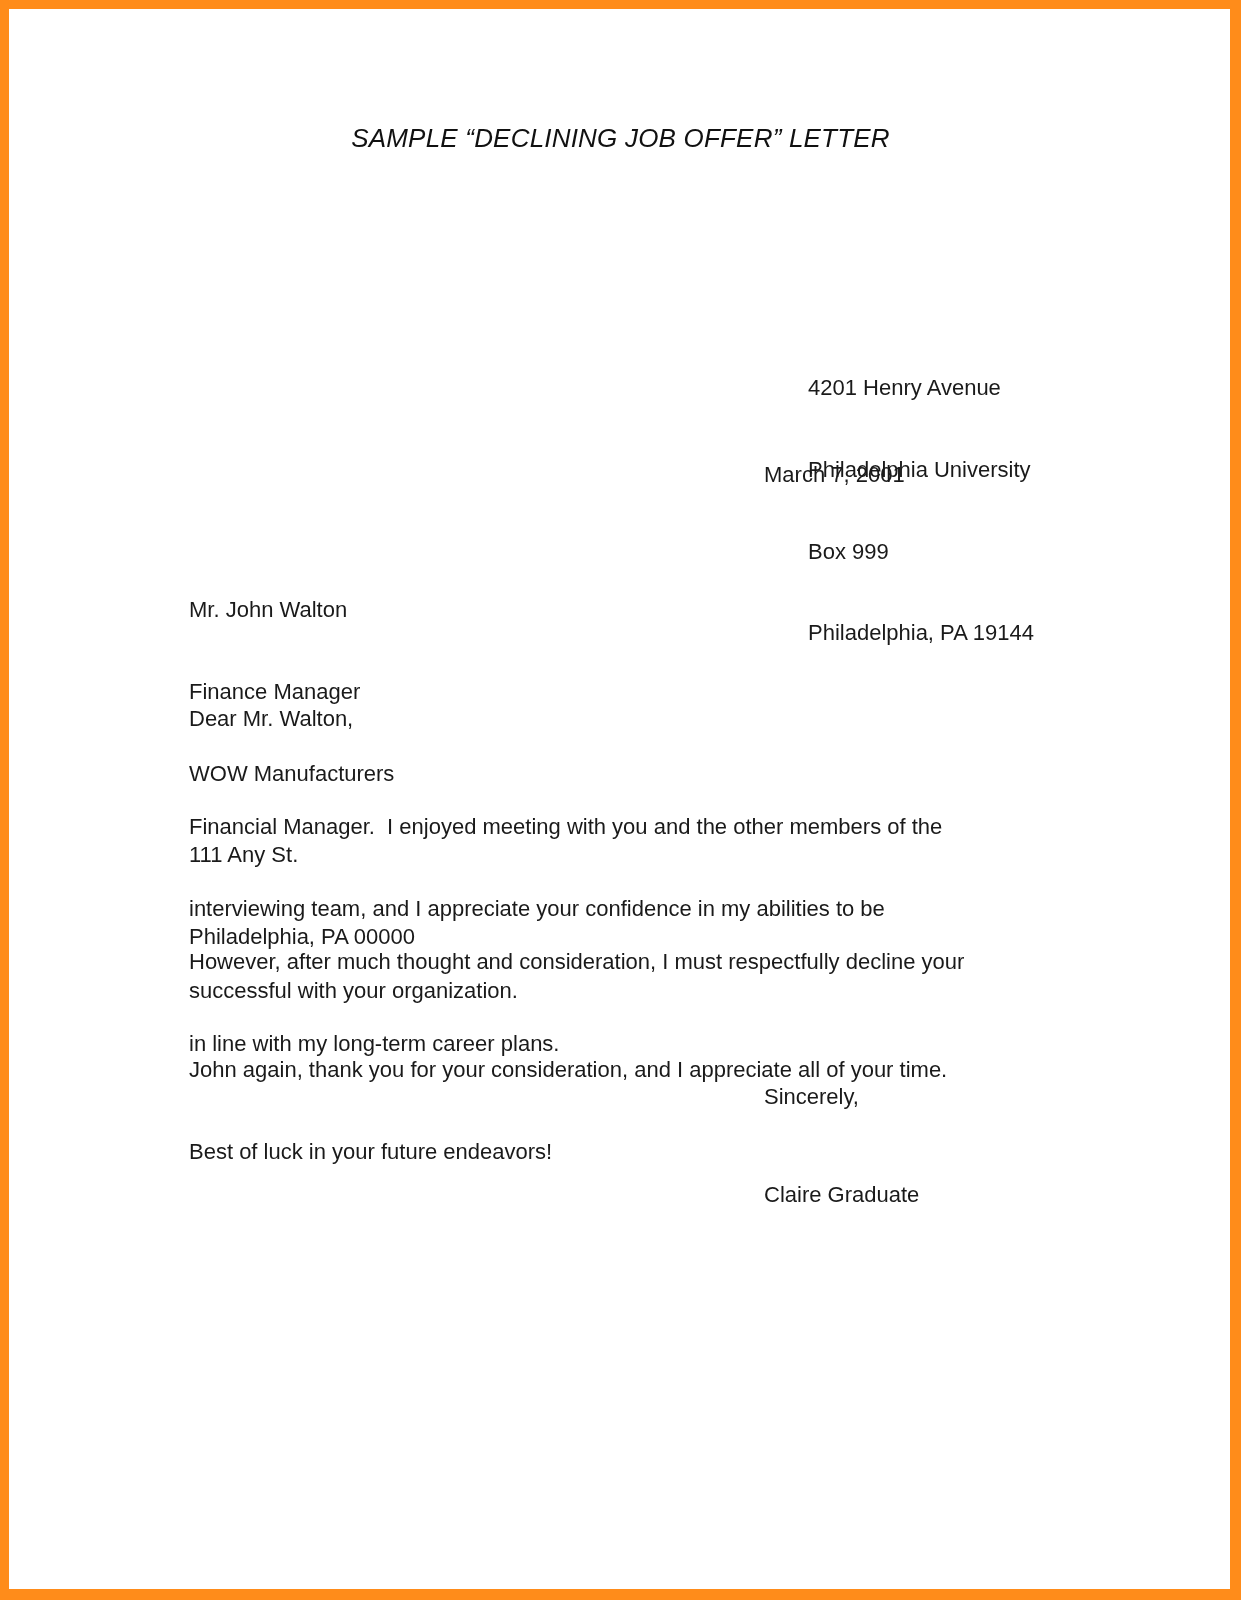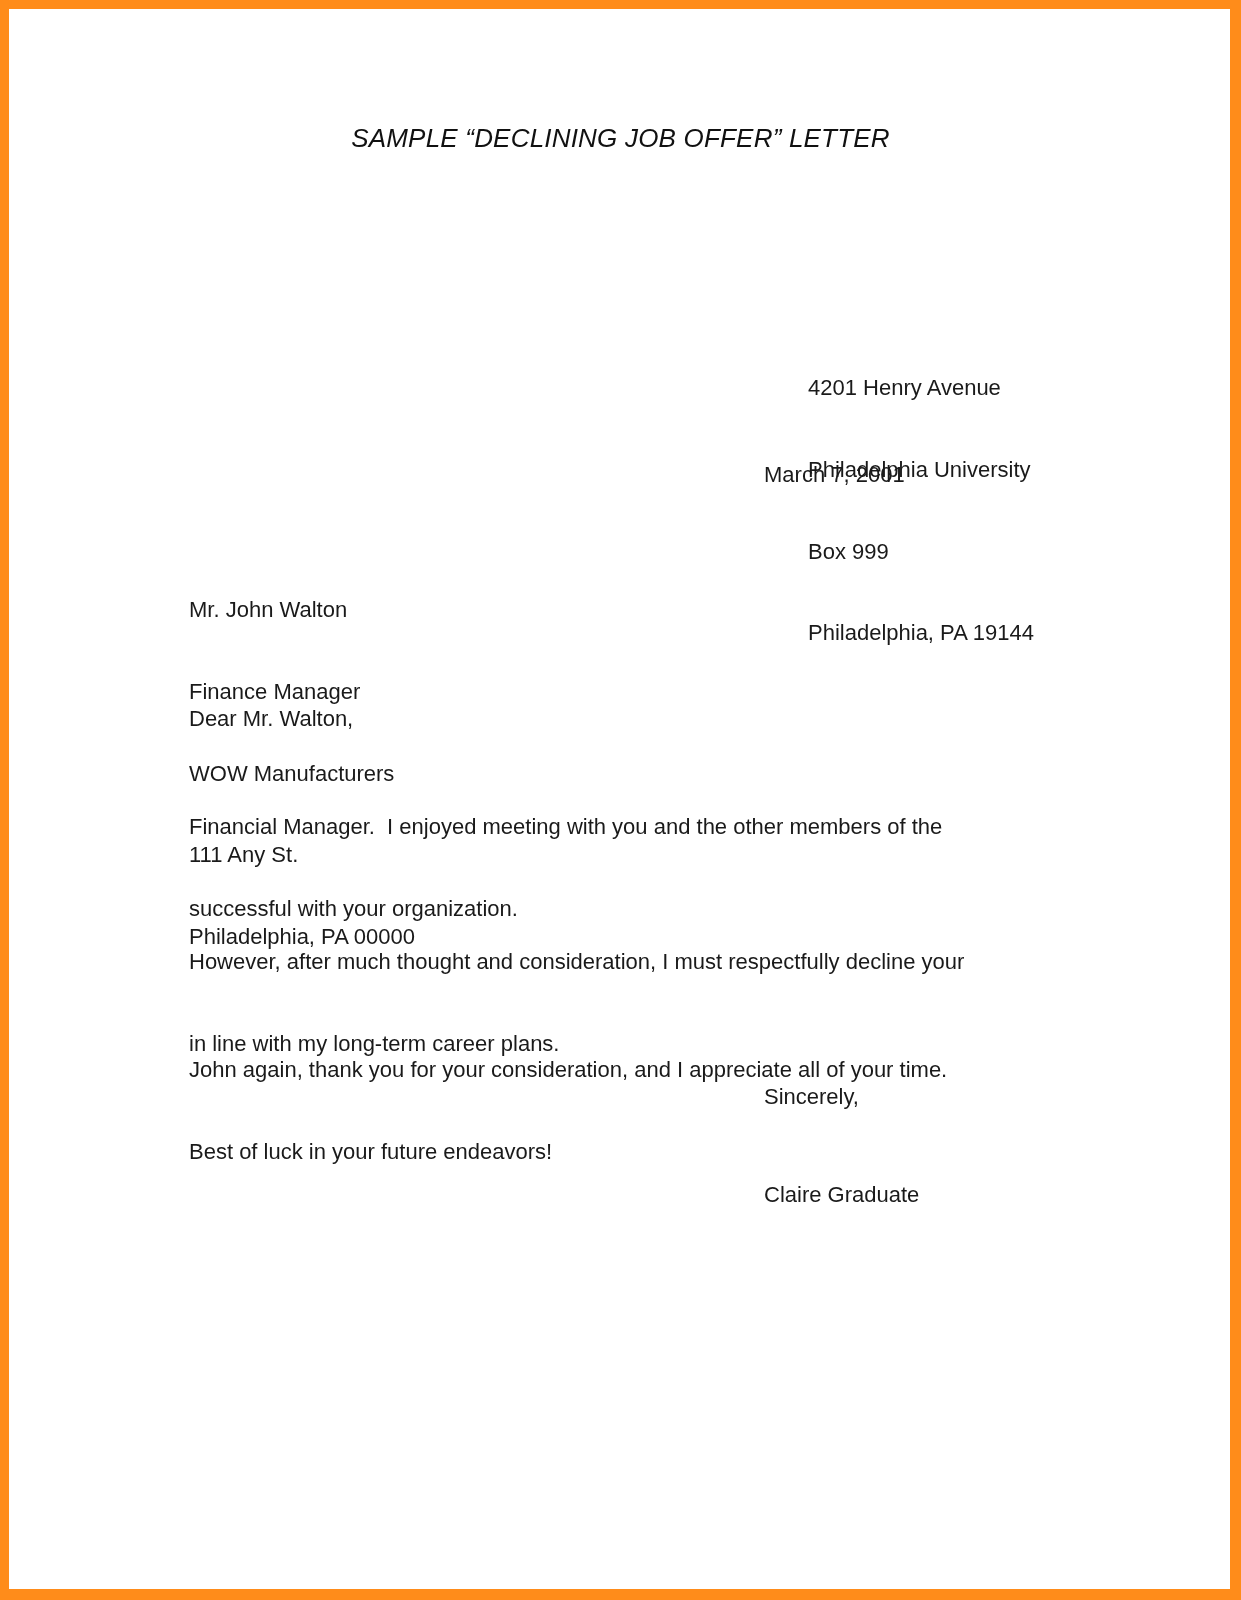--- a/index.html
+++ b/index.html
@@ -66,20 +66,21 @@
   <span class="line">Finance Manager</span>
   <span class="line">WOW Manufacturers</span>
   <span class="line">111 Any St.</span>
   <span class="line">Philadelphia, PA 00000</span>
 </div>
 
 <div class="block salutation">Dear Mr. Walton,</div>
 
 <div class="block para1">
   <span class="line">Financial Manager.  I enjoyed meeting with you and the other members of the</span>
+  <span class="line">interviewing team, and I appreciate your confidence in my abilities to be</span>
   <span class="line">successful with your organization.</span>
 </div>
 
 <div class="block para2">
   <span class="line">However, after much thought and consideration, I must respectfully decline your</span>
   <span class="line">in line with my long-term career plans.</span>
 </div>
 
 <div class="block para3">
   <span class="line">John again, thank you for your consideration, and I appreciate all of your time.</span>

